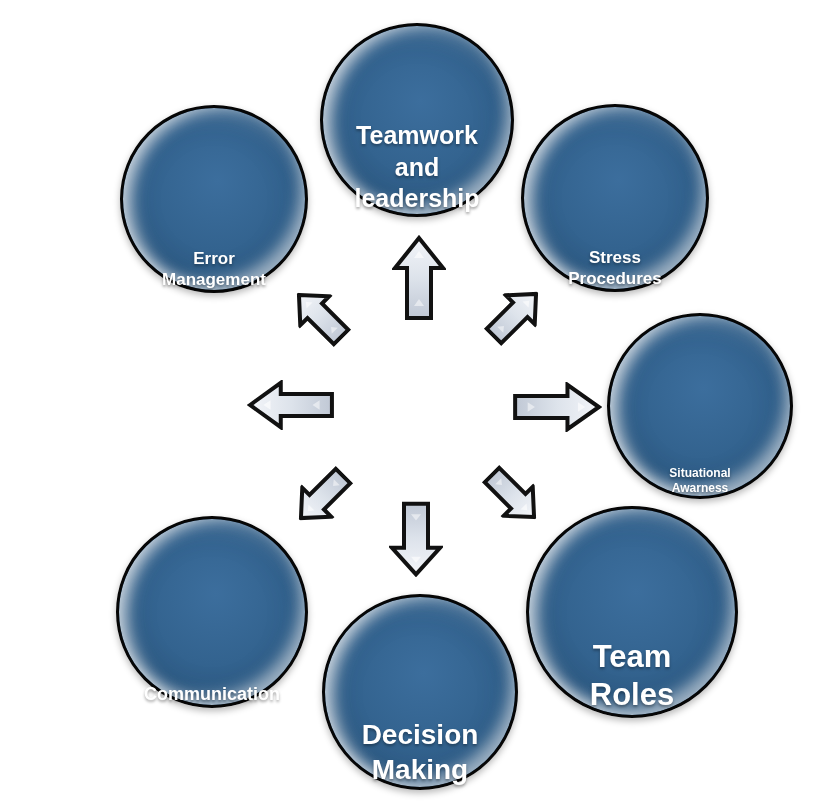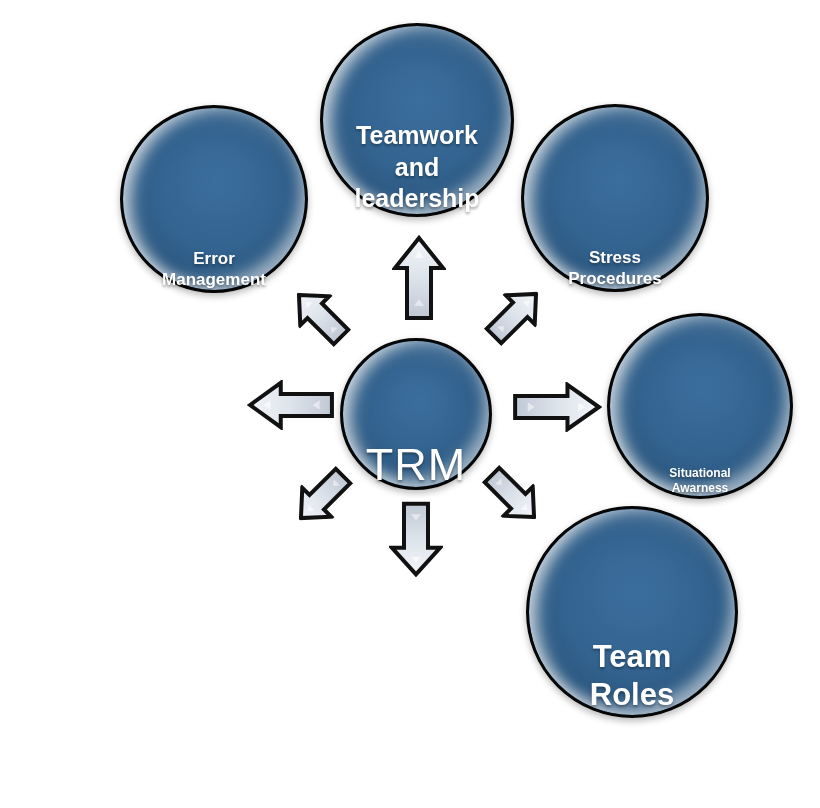--- a/index.html
+++ b/index.html
@@ -180,22 +180,26 @@
 Procedures</span>
   </div>
   <div class="node" id="n-right">
     <span class="label">Situational
 Awarness</span>
   </div>
   <div class="node" id="n-bottom-right">
     <span class="label">Team
 Roles</span>
   </div>
+  <div class="node" id="n-bottom">
+    <span class="label">Decision
+Making</span>
+  </div>
+  <div class="node" id="n-bottom-left">
+    <span class="label">Communication</span>
+  </div>
   <div class="node" id="n-top-left">
     <span class="label">Error
 Management</span>
   </div>
 
-  <div class="node" id="n-center">
-    <span class="label">TRM</span>
-  </div>
 
 </div>
 
 </body></html>

